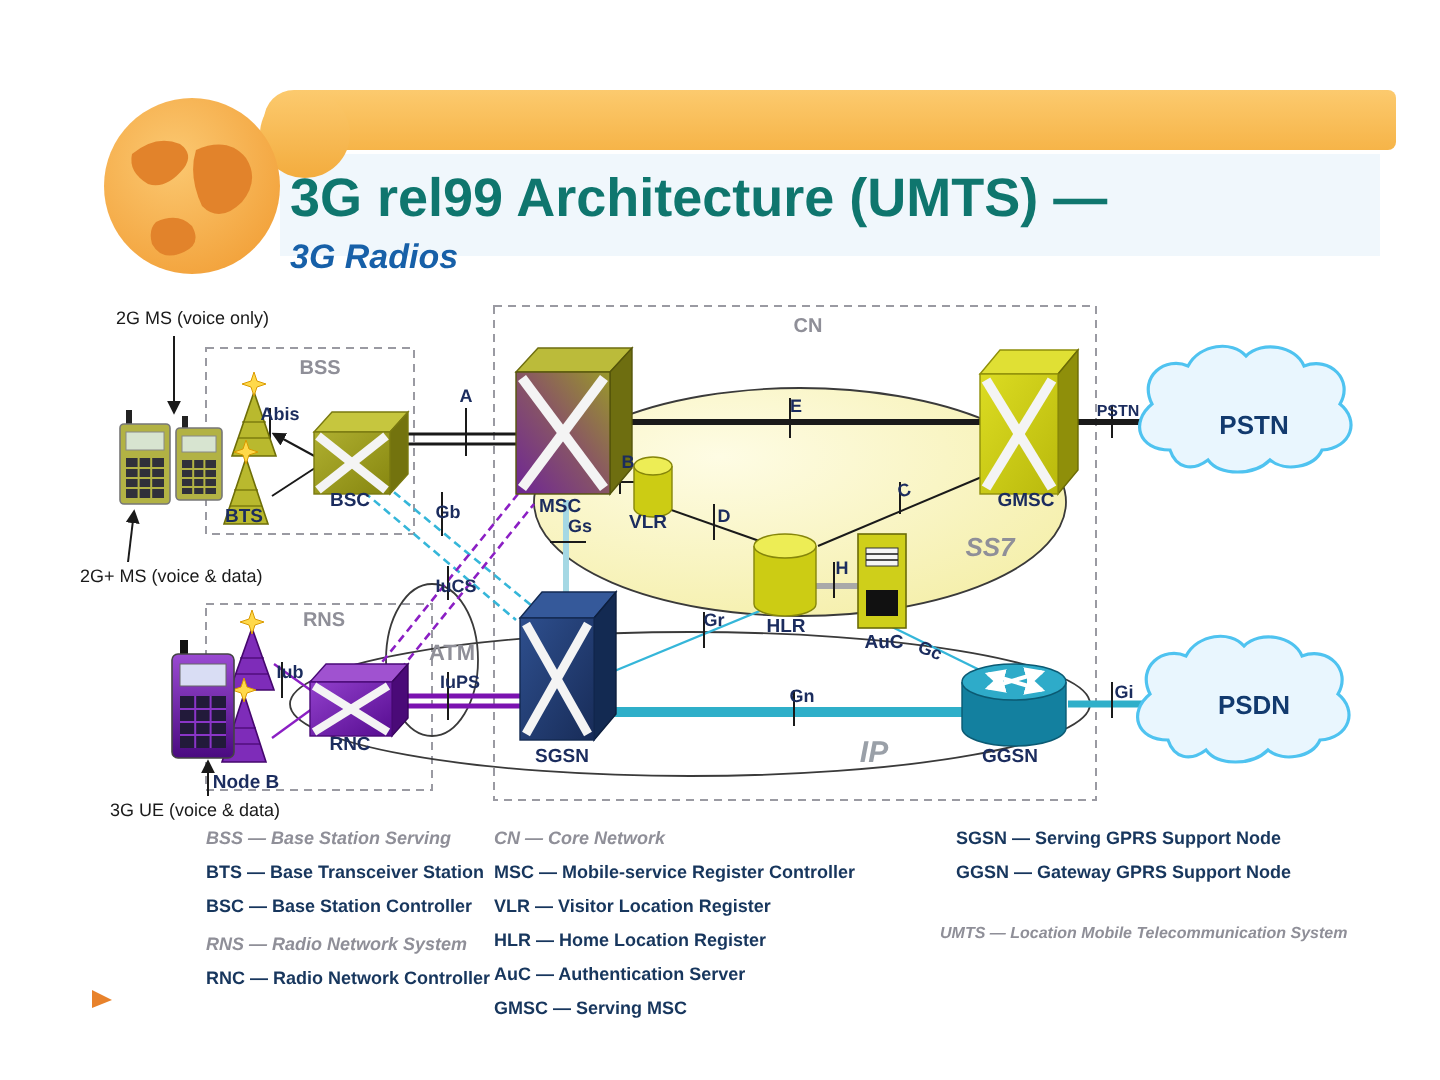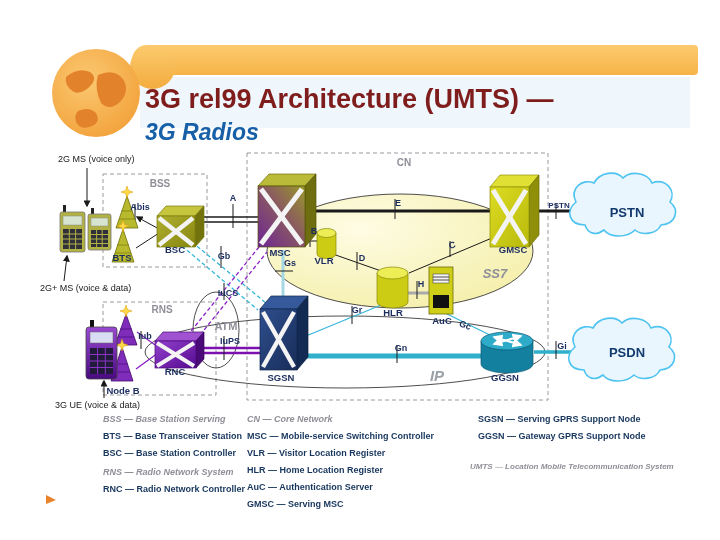--- a/index.html
+++ b/index.html
@@ -5,22 +5,22 @@
   html,body{margin:0;padding:0;background:#fff;}
   .slide{position:relative;width:720px;height:540px;background:#ffffff;overflow:hidden;
          font-family:"Liberation Sans",sans-serif;}
   .title-backdrop{position:absolute;left:140px;top:77px;width:550px;height:51px;background:#f0f7fc;}
   .banner{position:absolute;left:132px;top:45px;width:566px;height:30px;
           background:linear-gradient(180deg,#FCCA6E,#F6B448);border-radius:15px 4px 4px 15px;}
   .banner-cap{position:absolute;left:130px;top:45px;width:45px;height:44px;border-radius:50%;
           background:linear-gradient(180deg,#FCCA6E,#F3AC3E);}
   .globe{position:absolute;left:50px;top:47px;}
   .page-title{position:absolute;left:145px;top:84px;font-size:27px;font-weight:bold;
-          color:#7f1d1d;letter-spacing:0px;white-space:nowrap;}
-  .page-subtitle{position:absolute;left:145px;top:119px;font-size:23px;font-weight:bold;
+          color:#0f766e;letter-spacing:0px;white-space:nowrap;}
+  .page-subtitle{position:absolute;left:145px;top:119px;font-size:17px;font-weight:bold;
           font-style:italic;color:#1760A8;white-space:nowrap;}
   .diagram{position:absolute;left:0;top:0;}
   svg text{font-family:"Liberation Sans",sans-serif;text-anchor:middle;}
   .t-node{font-size:9.5px;font-weight:bold;fill:#1B2C5E;}
   .t-if{font-size:9px;font-weight:bold;fill:#1B2C5E;}
   .t-if-sm{font-size:8px;font-weight:bold;fill:#1B2C5E;}
   .t-grp{font-size:10px;font-weight:bold;fill:#8F8F98;}
   .t-dom{font-size:13px;font-weight:bold;font-style:italic;fill:#8F8F98;}
   .t-ip{font-size:15px;fill:#9AA0A8;}
   .t-atm{font-size:11px;font-style:normal;}
@@ -348,21 +348,21 @@
 
   <div class="legend-col" style="left:103px;top:414px;">
     <div class="lg muted">BSS — Base Station Serving</div>
     <div class="lg strong">BTS — Base Transceiver Station</div>
     <div class="lg strong">BSC — Base Station Controller</div>
     <div class="lg muted gap">RNS — Radio Network System</div>
     <div class="lg strong">RNC — Radio Network Controller</div>
   </div>
   <div class="legend-col" style="left:247px;top:414px;">
     <div class="lg muted">CN — Core Network</div>
-    <div class="lg strong">MSC — Mobile-service Switching Controller</div>
+    <div class="lg strong">MSC — Mobile-service Register Controller</div>
     <div class="lg strong">VLR — Visitor Location Register</div>
     <div class="lg strong">HLR — Home Location Register</div>
     <div class="lg strong">AuC — Authentication Server</div>
     <div class="lg strong">GMSC — Serving MSC</div>
   </div>
   <div class="legend-col" style="left:478px;top:414px;">
     <div class="lg strong">SGSN — Serving GPRS Support Node</div>
     <div class="lg strong">GGSN — Gateway GPRS Support Node</div>
     <div class="lg muted small">UMTS — Location Mobile Telecommunication System</div>
   </div>

